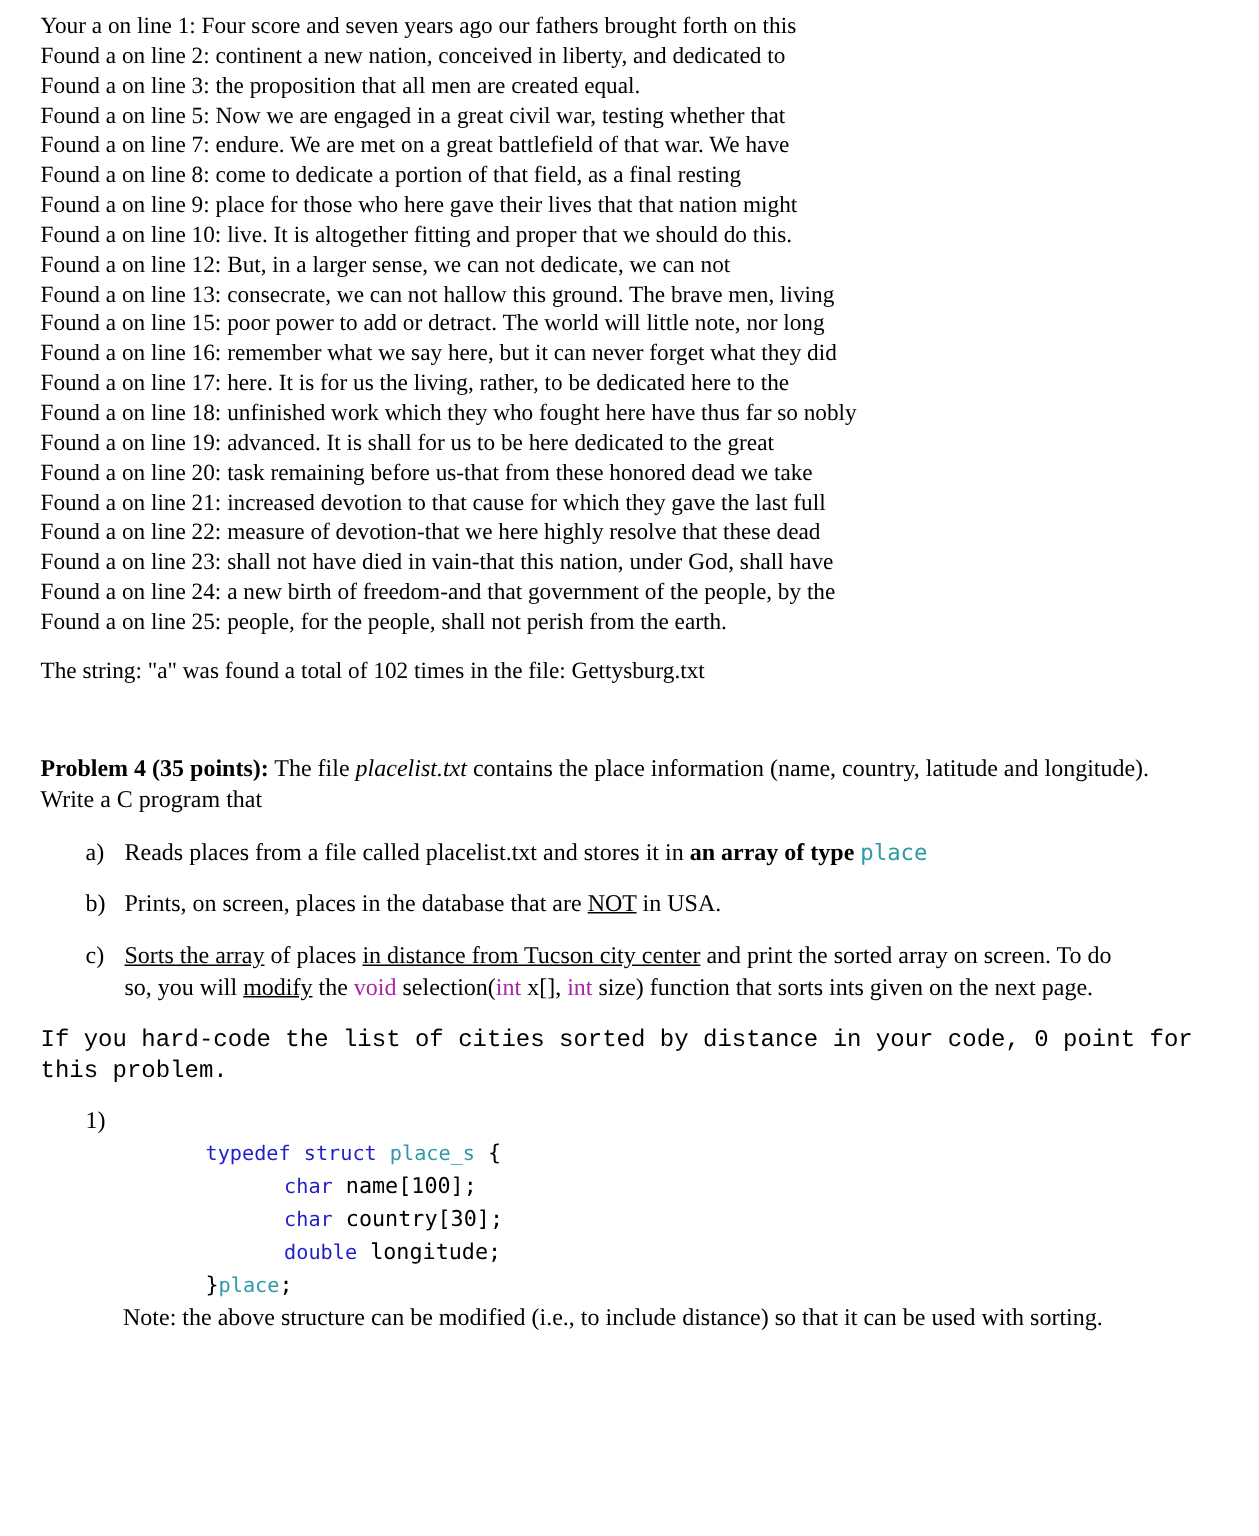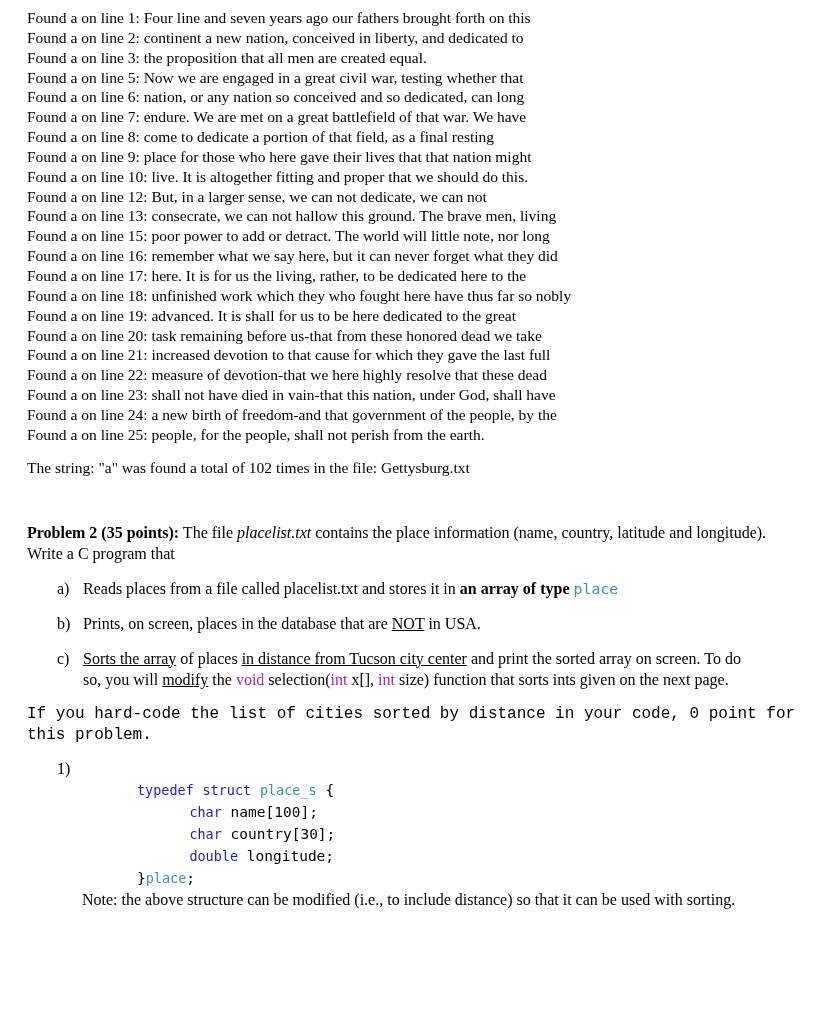--- a/index.html
+++ b/index.html
@@ -90,25 +90,24 @@
     font-size: 16px;
     line-height: 21.5px;
   }
 </style>
 </head>
 <body>
 
 <div class="page">
 
   <div class="output-block">
-      <div>Found a on line 1: Four line and seven years ago our fathers brought forth on this</div>
+      <div>Your a on line 1: Four score and seven years ago our fathers brought forth on this</div>
       <div>Found a on line 2: continent a new nation, conceived in liberty, and dedicated to</div>
       <div>Found a on line 3: the proposition that all men are created equal.</div>
       <div>Found a on line 5: Now we are engaged in a great civil war, testing whether that</div>
-      <div>Found a on line 6: nation, or any nation so conceived and so dedicated, can long</div>
       <div>Found a on line 7: endure. We are met on a great battlefield of that war. We have</div>
       <div>Found a on line 8: come to dedicate a portion of that field, as a final resting</div>
       <div>Found a on line 9: place for those who here gave their lives that that nation might</div>
       <div>Found a on line 10: live. It is altogether fitting and proper that we should do this.</div>
       <div>Found a on line 12: But, in a larger sense, we can not dedicate, we can not</div>
       <div>Found a on line 13: consecrate, we can not hallow this ground. The brave men, living</div>
       <div>Found a on line 15: poor power to add or detract. The world will little note, nor long</div>
       <div>Found a on line 16: remember what we say here, but it can never forget what they did</div>
       <div>Found a on line 17: here. It is for us the living, rather, to be dedicated here to the</div>
       <div>Found a on line 18: unfinished work which they who fought here have thus far so nobly</div>
@@ -116,21 +115,21 @@
       <div>Found a on line 20: task remaining before us-that from these honored dead we take</div>
       <div>Found a on line 21: increased devotion to that cause for which they gave the last full</div>
       <div>Found a on line 22: measure of devotion-that we here highly resolve that these dead</div>
       <div>Found a on line 23: shall not have died in vain-that this nation, under God, shall have</div>
       <div>Found a on line 24: a new birth of freedom-and that government of the people, by the</div>
       <div>Found a on line 25: people, for the people, shall not perish from the earth.</div>
     </div>
 
   <p class="summary">The string: "a" was found a total of 102 times in the file: Gettysburg.txt</p>
 
-  <p class="intro"><span class="seg-b">Problem 2 (35 points):</span><span> The file </span><span class="seg-i">placelist.txt</span><span> contains the place information (name, country, latitude and longitude). Write a C program that</span></p>
+  <p class="intro"><span class="seg-b">Problem 4 (35 points):</span><span> The file </span><span class="seg-i">placelist.txt</span><span> contains the place information (name, country, latitude and longitude). Write a C program that</span></p>
 
   <div class="list-item">
     <span class="label">a)</span>
     <span class="item-text"><span>Reads places from a file called placelist.txt and stores it in </span><span class="seg-b">an array of type </span><span class="seg-tp">place</span></span>
   </div>
 
   <div class="list-item">
     <span class="label">b)</span>
     <span class="item-text"><span>Prints, on screen, places in the database that are </span><span class="seg-u">NOT</span><span> in USA.</span></span>
   </div>

